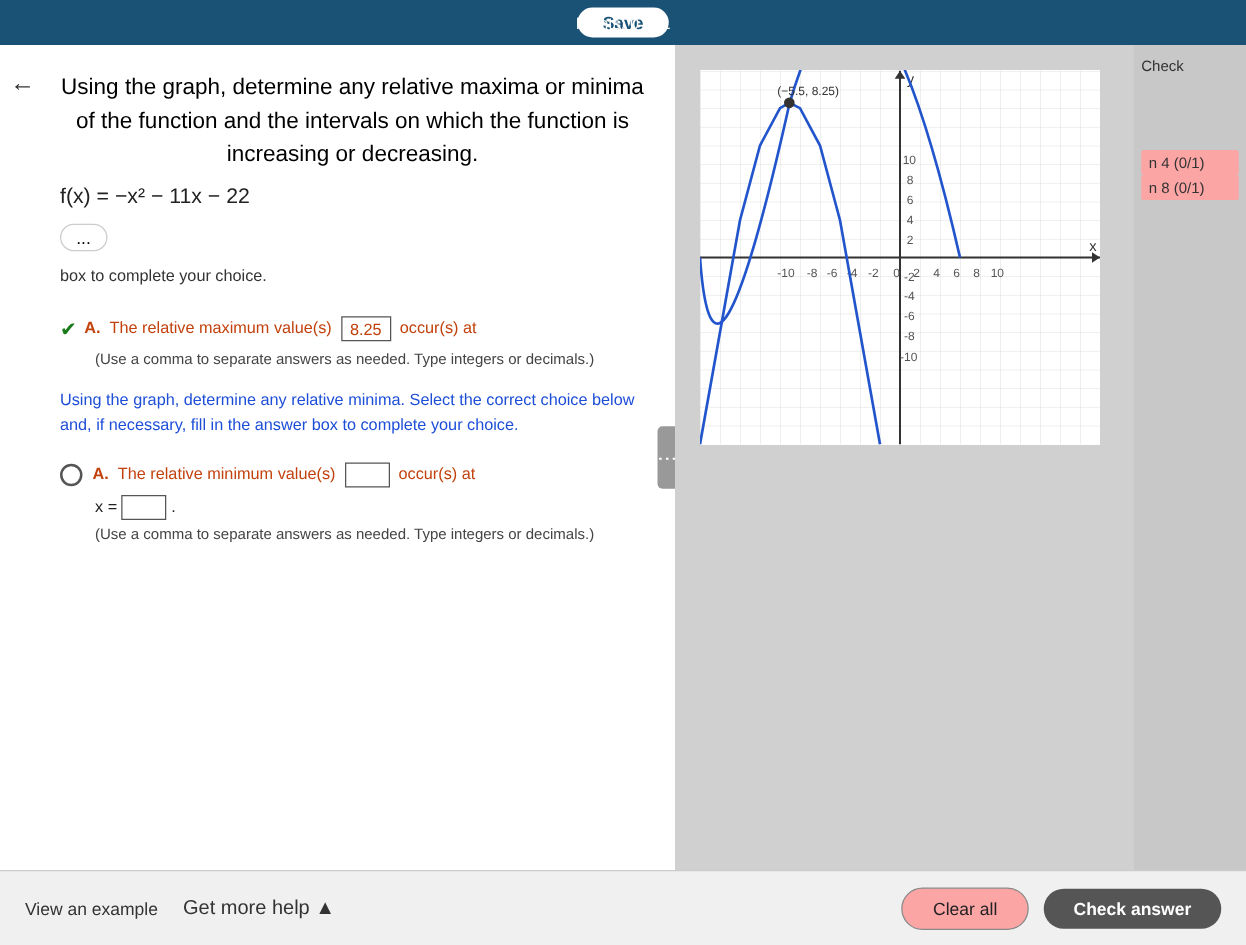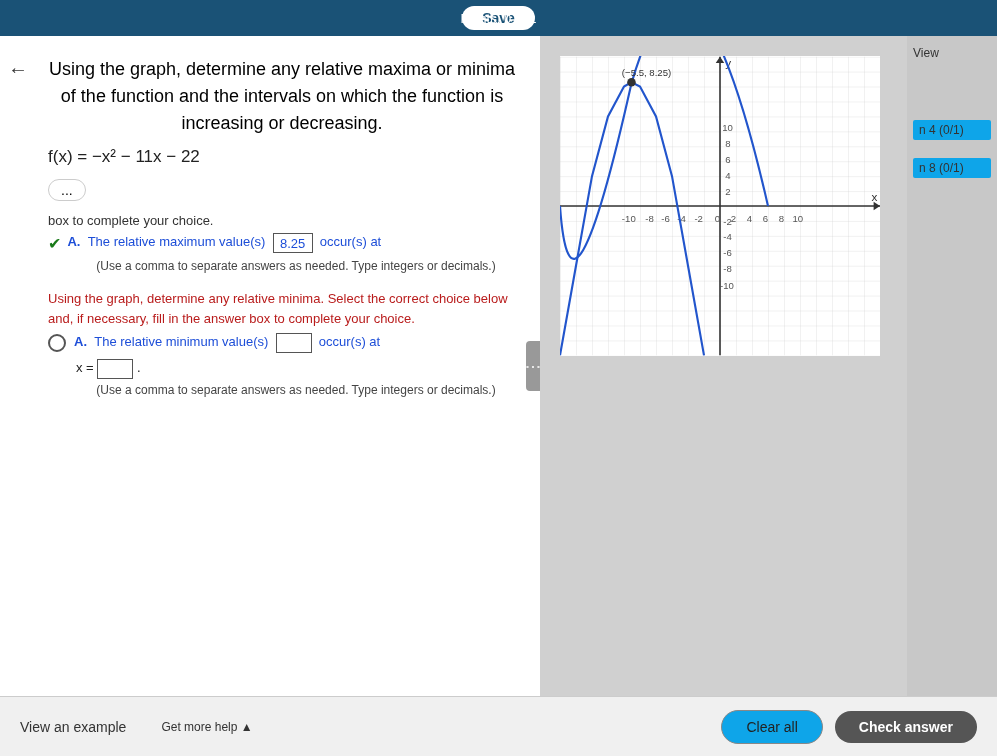--- a/index.html
+++ b/index.html
@@ -88,21 +88,21 @@
       margin-left: 24px;
       margin-bottom: 12px;
       cursor: pointer;
       font-size: 14px;
     }
 
     .instruction {
       font-size: 13px;
       color: #333;
       margin-left: 24px;
-      margin-bottom: 4px;
+      margin-bottom: 24px;
     }
 
     .option-group {
       margin-left: 24px;
       margin-bottom: 16px;
     }
 
     .option-row {
       display: flex;
       align-items: flex-start;
@@ -116,21 +116,21 @@
       border: 2px solid #555;
       background: white;
       margin-top: 2px;
       margin-right: 8px;
       flex-shrink: 0;
       cursor: pointer;
     }
 
     .option-label {
       font-size: 13px;
-      color: #1d4ed8;
+      color: #c2410c;
       line-height: 1.6;
     }
 
     .inline-box {
       display: inline-block;
       border: 1px solid #555;
       min-width: 36px;
       height: 20px;
       vertical-align: middle;
       padding: 0 4px;
@@ -156,28 +156,27 @@
       font-size: 13px;
       color: #222;
       margin-bottom: 4px;
     }
 
     .sub-note {
       margin-left: 28px;
       font-size: 12px;
       color: #444;
       margin-bottom: 14px;
-      text-align: center;
     }
 
     .section-question {
       font-size: 13px;
-      color: #b91c1c;
+      color: #1d4ed8;
       margin-left: 24px;
-      margin-bottom: 4px;
+      margin-bottom: 20px;
       line-height: 1.5;
     }
 
     
     .right-panel {
       flex: 1;
       background: #d0d0d0;
       position: relative;
       display: flex;
       flex-direction: column;
@@ -223,23 +222,23 @@
       top: 0;
       width: 90px;
       background: #c8c8c8;
       height: 100%;
       padding: 10px 6px;
       font-size: 12px;
       color: #333;
     }
 
     .score-item {
-      background: #0ea5e9;
+      background: #fca5a5;
       padding: 3px 6px;
-      margin-bottom: 18px;
+      margin-bottom: 0;
       border-radius: 2px;
       font-size: 12px;
     }
 
     
     .graph-svg {
       width: 100%;
       height: 100%;
     }
 
@@ -249,48 +248,48 @@
       background: #f0f0f0;
       border-top: 1px solid #ccc;
       display: flex;
       align-items: center;
       justify-content: space-between;
       padding: 0 20px;
     }
 
     .bottom-left {
       display: flex;
-      gap: 35px;
+      gap: 20px;
       align-items: center;
     }
 
     .view-example-link {
       font-size: 14px;
       color: #333;
       cursor: pointer;
       text-decoration: none;
     }
 
     .get-help-link {
-      font-size: 12px;
+      font-size: 16px;
       color: #333;
       cursor: pointer;
       display: flex;
       align-items: center;
       gap: 4px;
     }
 
     .bottom-right {
       display: flex;
       gap: 12px;
       align-items: center;
     }
 
     .clear-all-btn {
-      background: #0ea5e9;
+      background: #fca5a5;
       border: 1px solid #888;
       border-radius: 20px;
       padding: 8px 24px;
       font-size: 14px;
       cursor: pointer;
       color: #222;
     }
 
     .check-answer-btn {
       background: #555;
@@ -480,21 +479,21 @@
           135,280
         " fill="none" stroke="#2255cc" stroke-width="2"></polyline>
 
         <circle cx="67" cy="24" r="4" fill="#333"></circle>
 
         <text x="58" y="18" font-size="9" fill="#333">(−5.5, 8.25)</text>
       </svg>
     </div>
 
     <div class="right-sidebar-info">
-      <div style="margin-bottom:60px;">View</div>
+      <div style="margin-bottom:60px;">Check</div>
       <div class="score-item">n 4 (0/1)</div>
       <div class="score-item">n 8 (0/1)</div>
     </div>
   </div>
 </div>
 
 <div class="bottom-bar">
   <div class="bottom-left">
     <span class="view-example-link">View an example</span>
     <span class="get-help-link">Get more help ▲</span>

